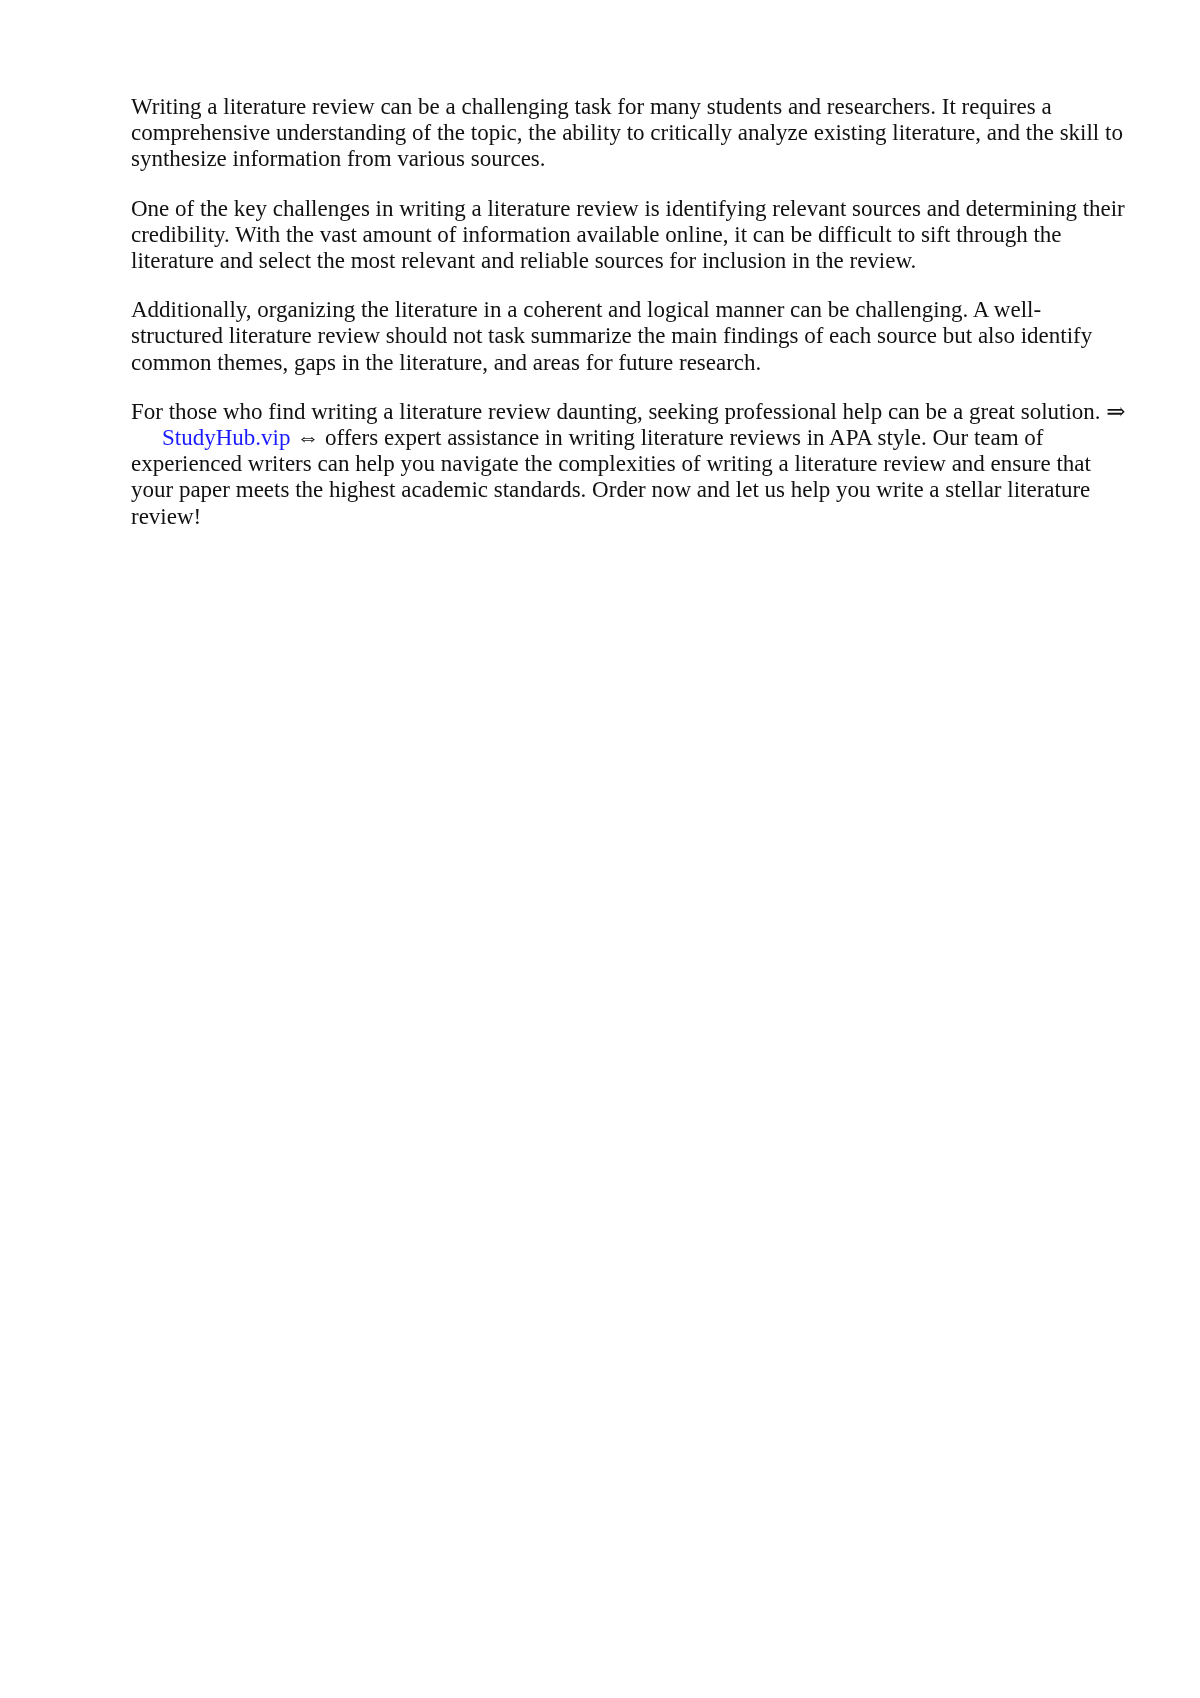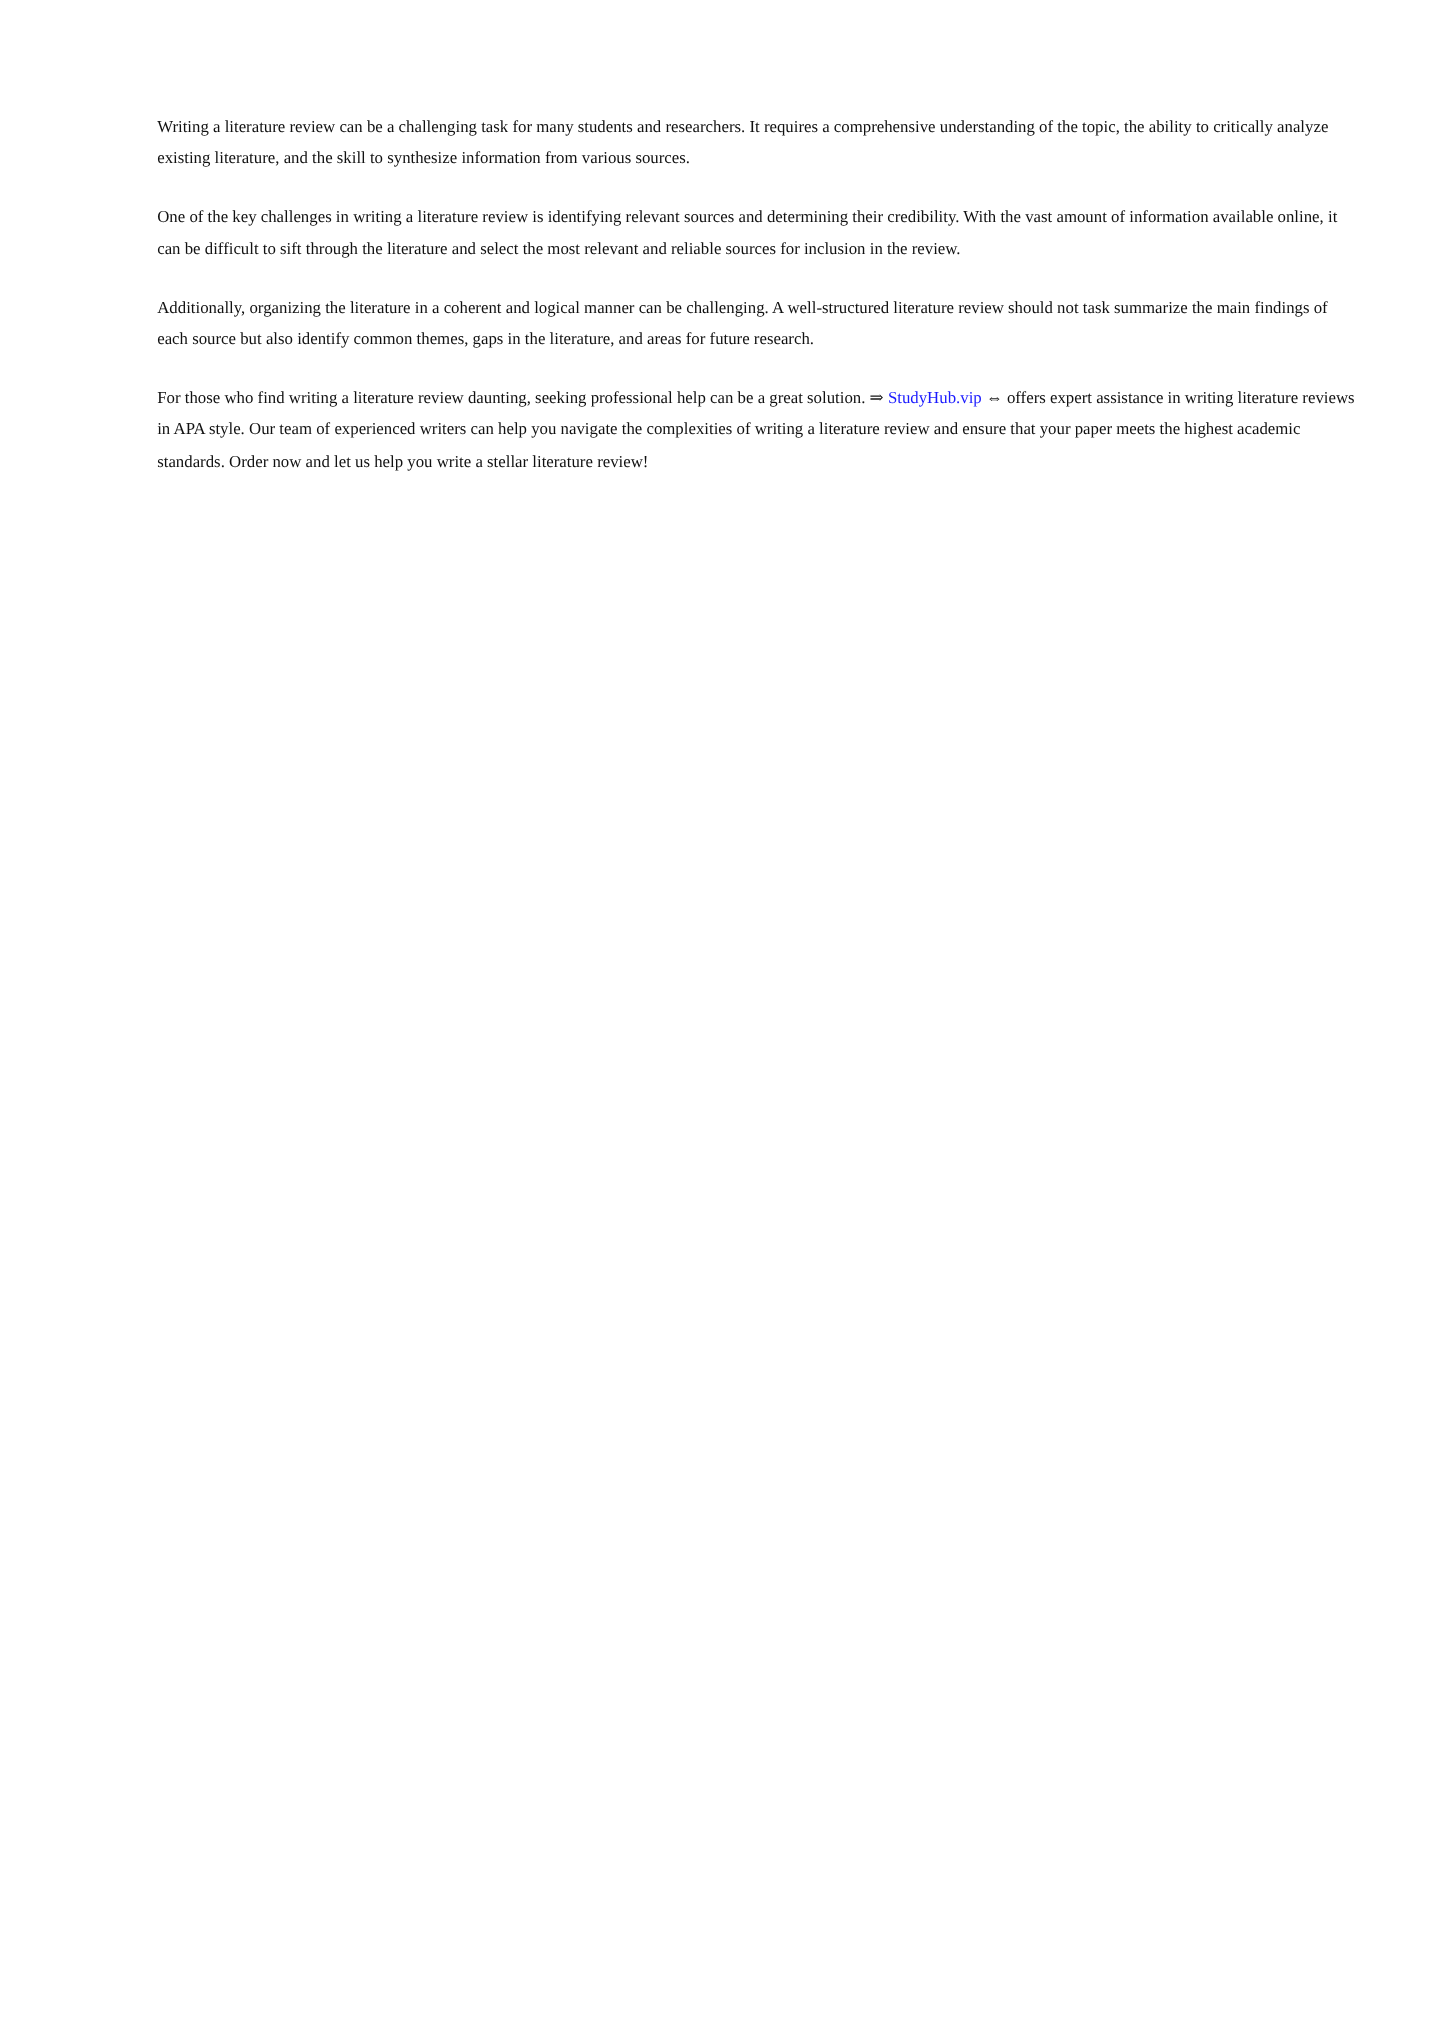--- a/index.html
+++ b/index.html
@@ -1,23 +1,23 @@
 <!DOCTYPE html>
 <html><head>
 <meta charset="utf-8">
 <style>
   html, body { margin: 0; padding: 0; background: #ffffff; }
   body { width: 1200px; height: 1698px; position: relative; overflow: hidden; }
   .page {
     position: absolute; left: 131px; top: 94px; width: 1000px;
     font-family: "Liberation Serif", "DejaVu Serif", serif;
-    font-size: 14px; line-height: 26.2px; color: #111;
+    font-size: 23px; line-height: 26.2px; color: #111;
   }
   .page p { margin: 0 0 23px 0; }
-  .link { color: #1a1aff; text-decoration: none; }
+  .link { color: #1a1aff; text-decoration: none; margin-left: 31px; }
 </style>
 </head>
 <body>
 
 <div class="page">
   <p>Writing a literature review can be a challenging task for many students and researchers. It requires a comprehensive understanding of the topic, the ability to critically analyze existing literature, and the skill to synthesize information from various sources.</p>
   <p>One of the key challenges in writing a literature review is identifying relevant sources and determining their credibility. With the vast amount of information available online, it can be difficult to sift through the literature and select the most relevant and reliable sources for inclusion in the review.</p>
   <p>Additionally, organizing the literature in a coherent and logical manner can be challenging. A well-structured literature review should not task summarize the main findings of each source but also identify common themes, gaps in the literature, and areas for future research.</p>
   <p><span>For those who find writing a literature review daunting, seeking professional help can be a great solution. ⇒ </span><a class="link">StudyHub.vip</a><span> ⇔ offers expert assistance in writing literature reviews in APA style. Our team of experienced writers can help you navigate the complexities of writing a literature review and ensure that your paper meets the highest academic standards. Order now and let us help you write a stellar literature review!</span></p>
 </div>

